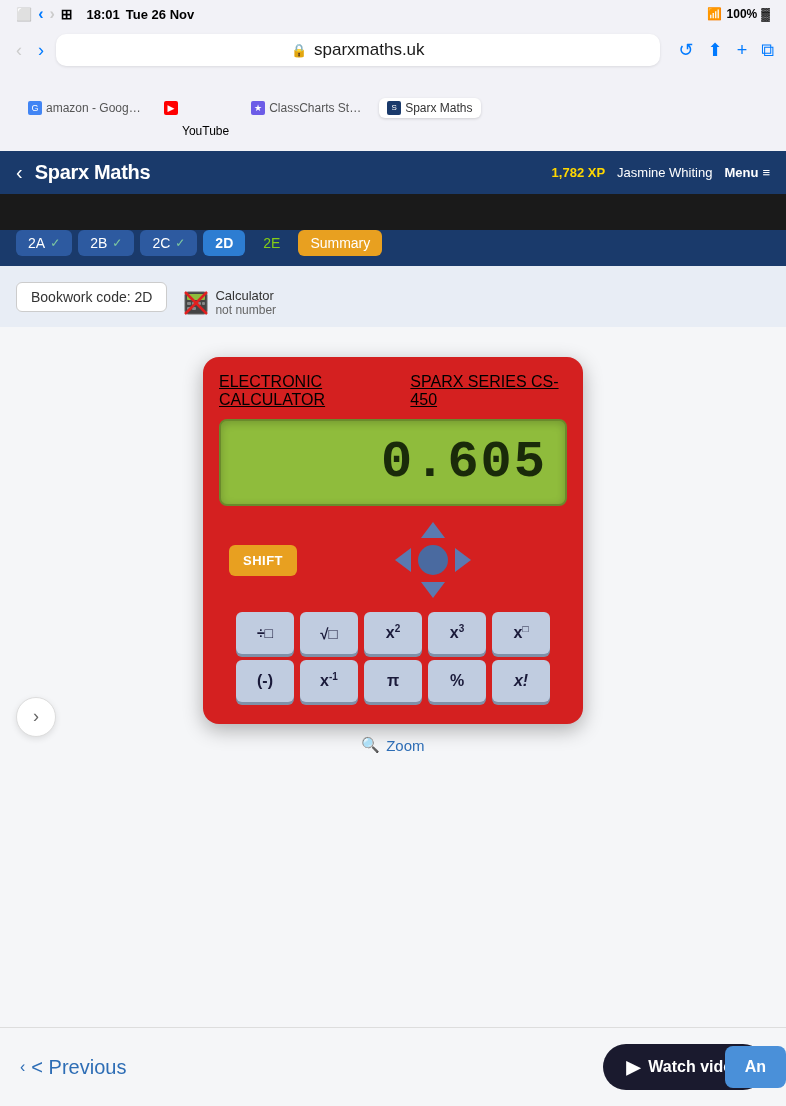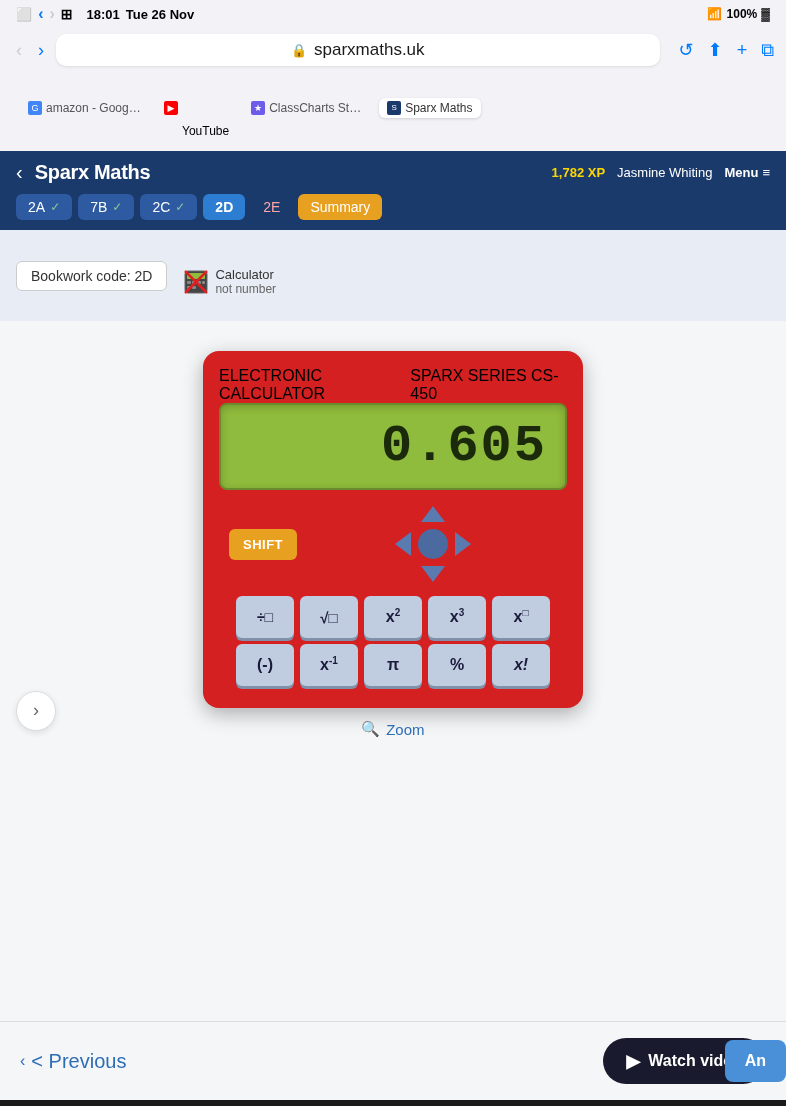--- a/index.html
+++ b/index.html
@@ -151,20 +151,21 @@
     }
 
     
     .tab-nav {
       background: #1a3a6b;
       display: flex;
       align-items: center;
       padding: 0 16px 10px;
       gap: 6px;
       flex-wrap: wrap;
+      margin-top: 36px;
     }
     .tab-nav-item {
       padding: 5px 12px;
       border-radius: 6px;
       font-size: 14px;
       font-weight: 500;
       cursor: pointer;
       display: flex;
       align-items: center;
       gap: 5px;
@@ -178,27 +179,27 @@
       background: #2d7dd2;
       color: white;
       font-weight: 600;
     }
     .tab-nav-item.summary {
       background: #e8a020;
       color: white;
     }
     .tab-nav-item.plain {
       background: none;
-      color: #fca5a5;
+      color: #84cc16;
     }
 
     
     .bookwork-bar {
       background: #e8edf5;
-      padding: 25px 16px;
+      padding: 10px 16px;
       display: flex;
       align-items: center;
       gap: 16px;
     }
     .bookwork-code-badge {
       background: white;
       border: 1px solid #ccc;
       border-radius: 6px;
       padding: 6px 14px;
       font-size: 14px;
@@ -264,21 +265,22 @@
       border-radius: 16px;
       padding: 16px;
       width: 380px;
       box-shadow: 0 6px 20px rgba(0,0,0,0.3);
     }
 
     .calc-header {
       display: flex;
       justify-content: flex-start;
       align-items: center;
-      margin-bottom: 0;
+      margin-bottom: 10px;
+      text-decoration: underline;
     }
 
     .calc-screen {
       background: #8fbc3c;
       border-radius: 8px;
       padding: 12px 18px;
       margin-bottom: 14px;
       text-align: right;
       font-size: 52px;
       font-weight: 700;
@@ -531,21 +533,21 @@
     </button>
   </div>
 </div>
 
 <div class="tab-nav">
   <button class="tab-nav-item completed">
     <span>2A</span>
     <span style="color:#7ec8a0;font-size:12px;">✓</span>
   </button>
   <button class="tab-nav-item completed">
-    <span>7B</span>
+    <span>2B</span>
     <span style="color:#7ec8a0;font-size:12px;">✓</span>
   </button>
   <button class="tab-nav-item completed">
     <span>2C</span>
     <span style="color:#7ec8a0;font-size:12px;">✓</span>
   </button>
   <button class="tab-nav-item active-tab">
     <span>2D</span>
   </button>
   <button class="tab-nav-item plain">

